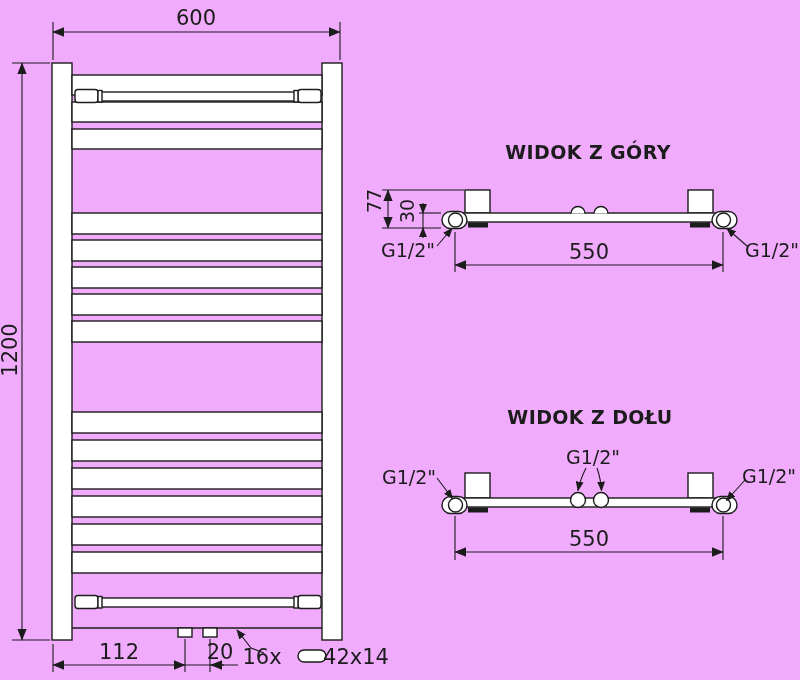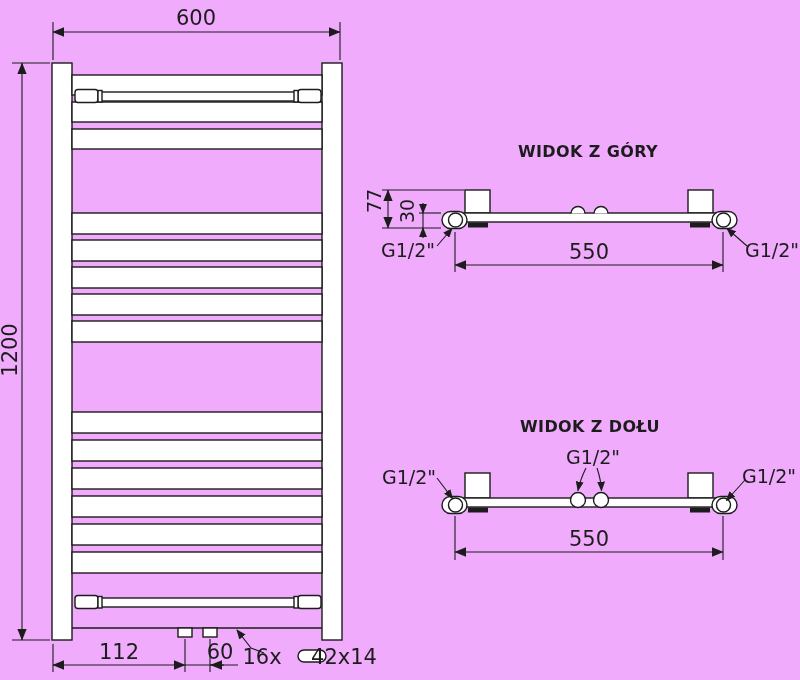--- a/index.html
+++ b/index.html
@@ -6,21 +6,21 @@
   .canvas{
     position:relative;width:800px;height:680px;background:#f0abfc;overflow:hidden;
     font-family:"DejaVu Sans","Liberation Sans",sans-serif;color:#1c1c1c;text-decoration:underline;
   }
   .canvas svg{position:absolute;left:0;top:0;}
   .label{
     position:absolute;transform:translate(-50%,-50%);
     font-size:21px;line-height:1;white-space:nowrap;color:#1c1c1c;
   }
   .label.rot{transform:translate(-50%,-50%) rotate(-90deg);}
-  .label.title{font-size:16px;font-weight:600;letter-spacing:.4px;}
+  .label.title{font-size:19px;font-weight:600;letter-spacing:.4px;}
   .label.thread{font-size:19px;}
   .geo{stroke:#1c1c1c;stroke-width:1.4;fill:#fff;}
   .geoF{fill:#1c1c1c;stroke:none;}
   .dim{stroke:#1c1c1c;stroke-width:1.1;fill:none;}
 </style>
 </head>
 <body>
 
 <div class="canvas">
 
@@ -166,30 +166,30 @@
       <line x1="455" y1="516" x2="455" y2="560"></line>
       <line x1="723" y1="516" x2="723" y2="560"></line>
       <line x1="455" y1="552" x2="723" y2="552" marker-start="url(#arr)" marker-end="url(#arr)"></line>
     </g>
   </g>
 </svg>
 
 <div class="label" style="left:196px;top:18px;">600</div>
 <div class="label rot" style="left:10px;top:350px;">1200</div>
 <div class="label" style="left:119px;top:652px;">112</div>
-<div class="label" style="left:220px;top:652px;">60</div>
+<div class="label" style="left:220px;top:652px;">20</div>
 <div class="label" style="left:262px;top:657px;">16x</div>
-<div class="label" style="left:344px;top:657px;">42x14</div>
+<div class="label" style="left:356px;top:657px;">42x14</div>
 
 <div class="label title" style="left:588px;top:152px;">WIDOK Z GÓRY</div>
 <div class="label rot" style="left:374px;top:201px;font-size:19px;">77</div>
 <div class="label rot" style="left:407px;top:211px;font-size:19px;">30</div>
 <div class="label thread" style="left:408px;top:250px;">G1/2"</div>
 <div class="label thread" style="left:772px;top:250px;">G1/2"</div>
 <div class="label" style="left:589px;top:252px;">550</div>
 
-<div class="label title" style="left:590px;top:427px;">WIDOK Z DOŁU</div>
+<div class="label title" style="left:590px;top:417px;">WIDOK Z DOŁU</div>
 <div class="label thread" style="left:593px;top:457px;">G1/2"</div>
 <div class="label thread" style="left:409px;top:477px;">G1/2"</div>
 <div class="label thread" style="left:769px;top:476px;">G1/2"</div>
 <div class="label" style="left:589px;top:539px;">550</div>
 
 </div>
 
 </body></html>

